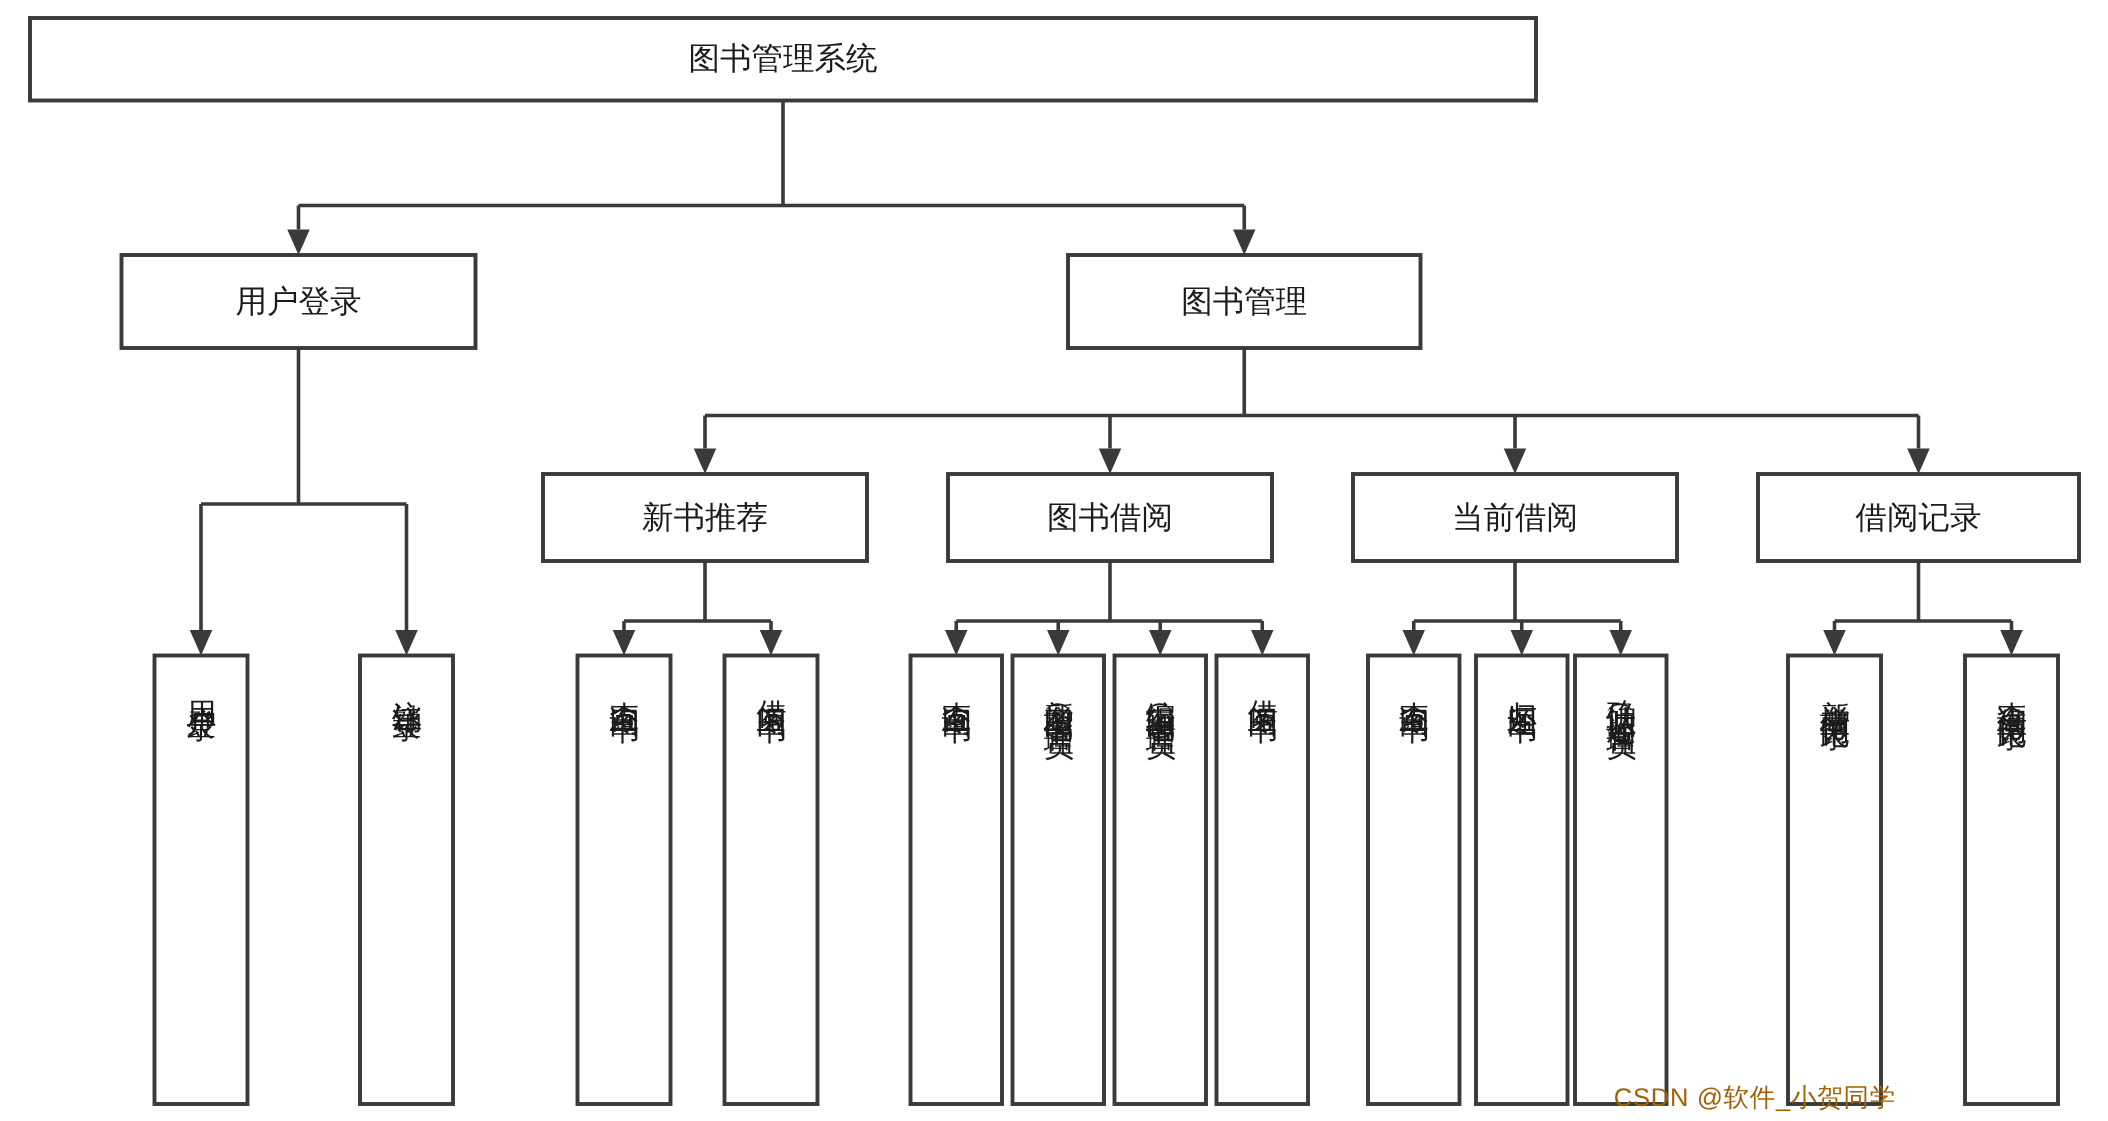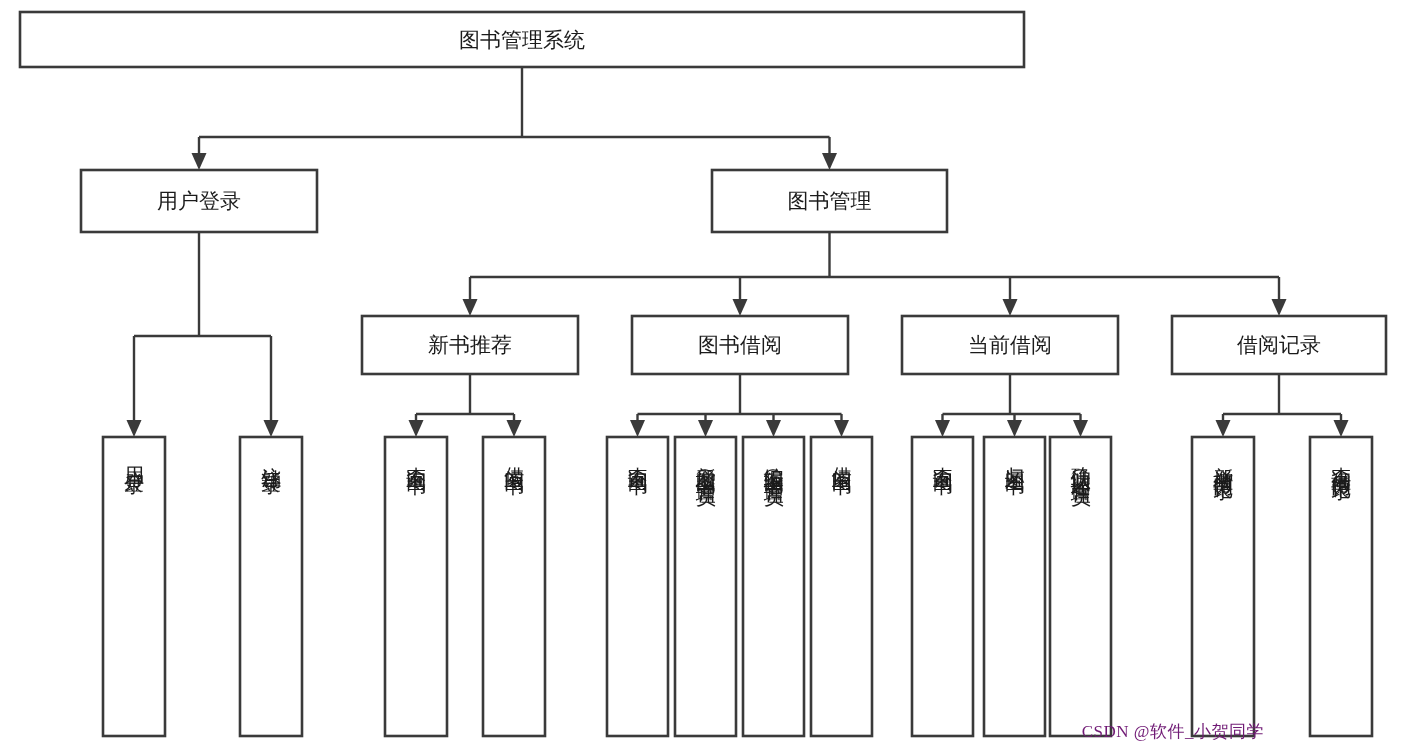--- a/index.html
+++ b/index.html
@@ -64,23 +64,23 @@
     font-size: 20px;
     line-height: 1.18;
     letter-spacing: 3px;
     color: #1b1b1b;
     white-space: nowrap;
   }
   #watermark {
     position: absolute;
     right: 8px;
     bottom: 4px;
-    font-family: Liberation Serif, serif;
+    font-family: Liberation Sans, sans-serif;
     font-size: 17px;
-    color: #701a75;
+    color: #a16207;
     letter-spacing: 0.5px;
     user-select: none;
   }
 </style>
 </head>
 <body>
 
 <div id="diagram-root">
 
   <svg id="tree-svg" viewBox="0 0 1405 747">

